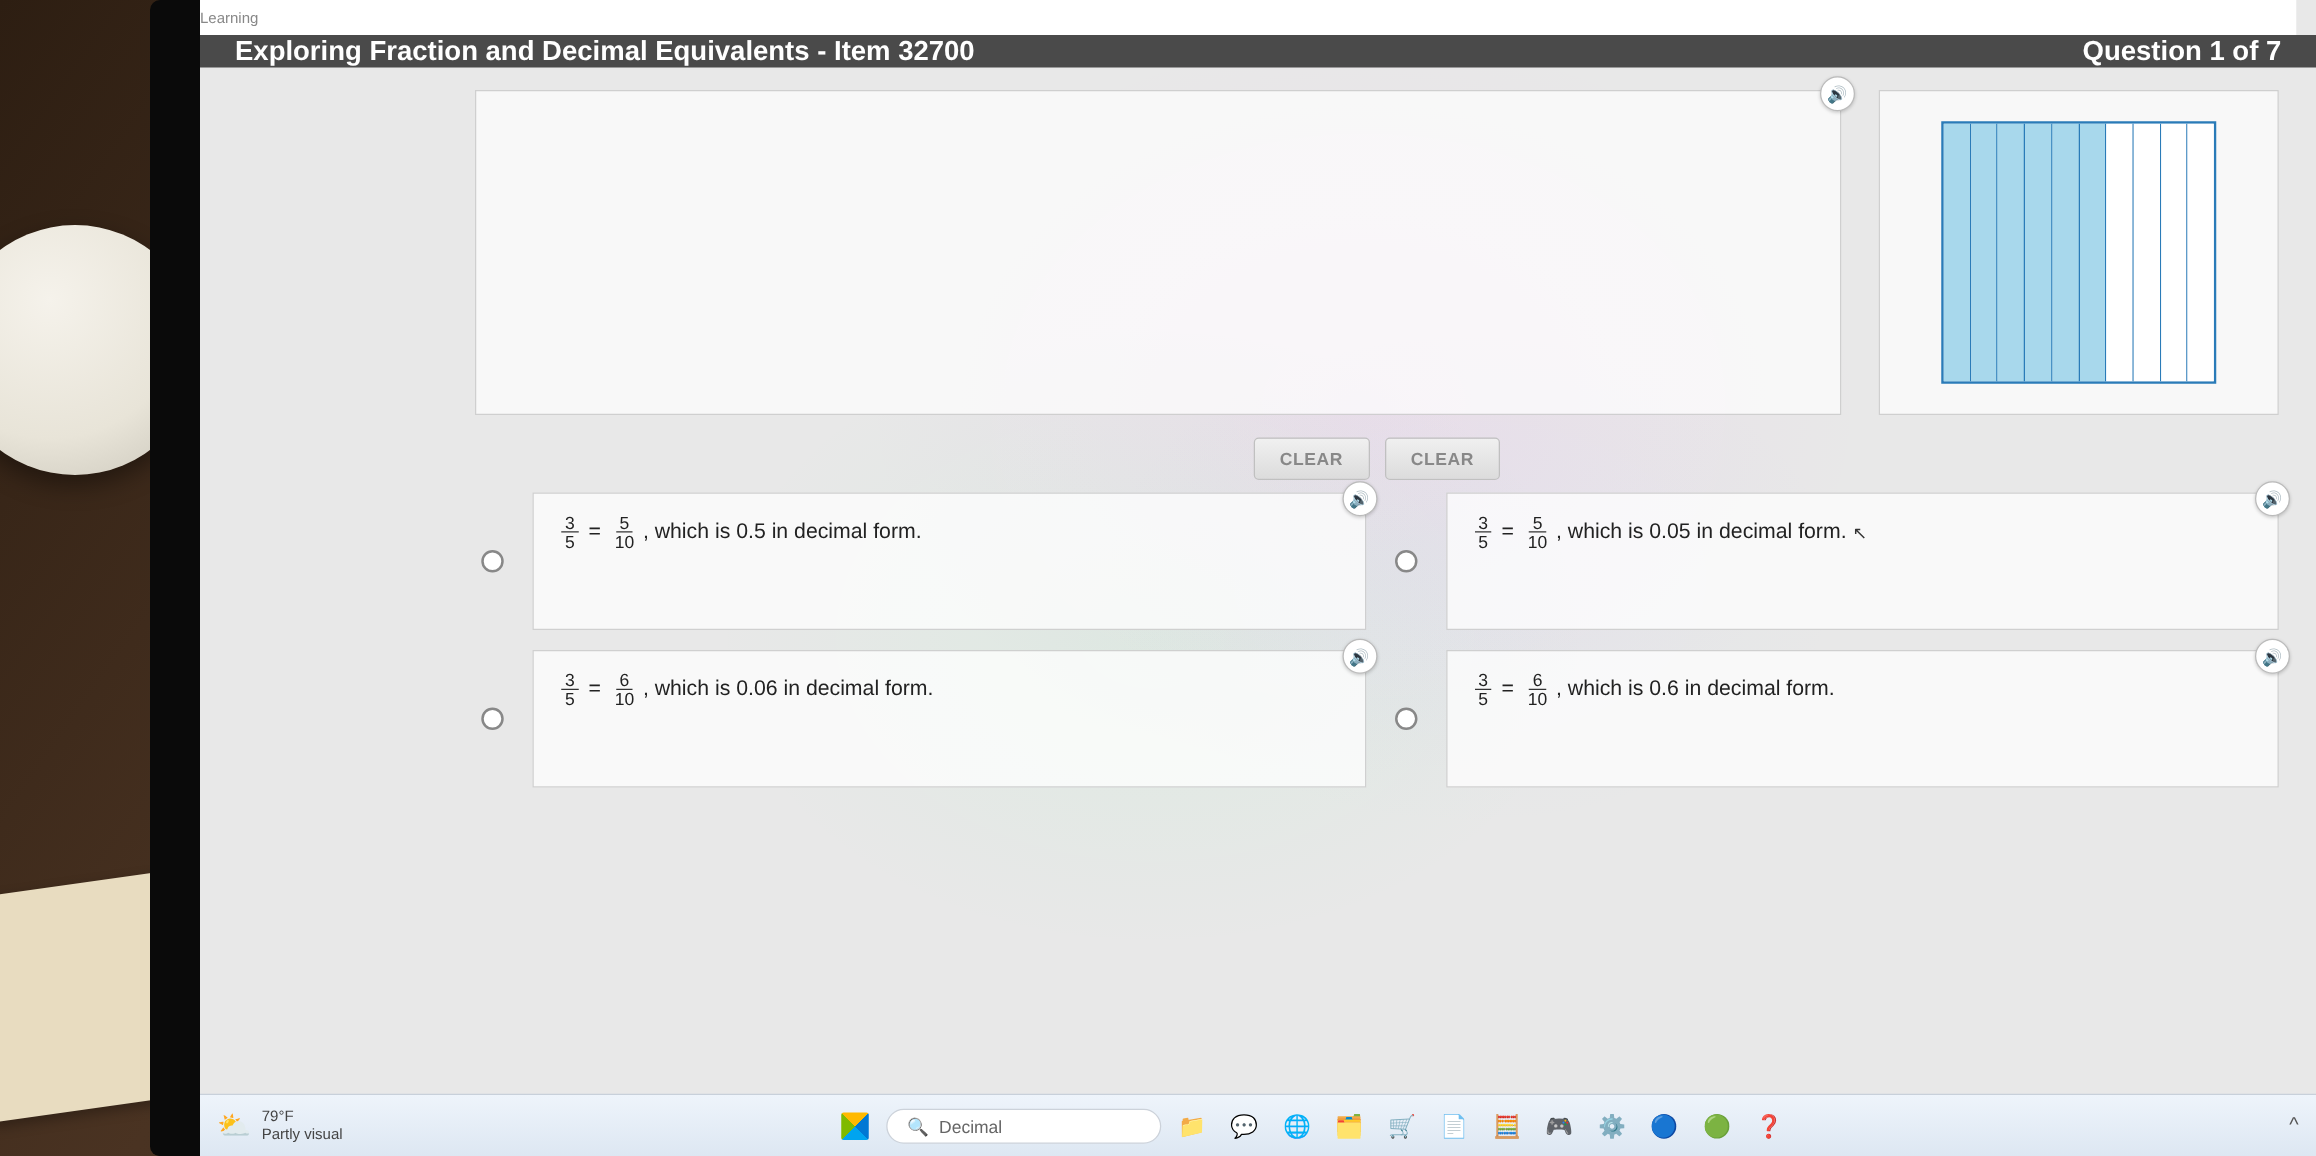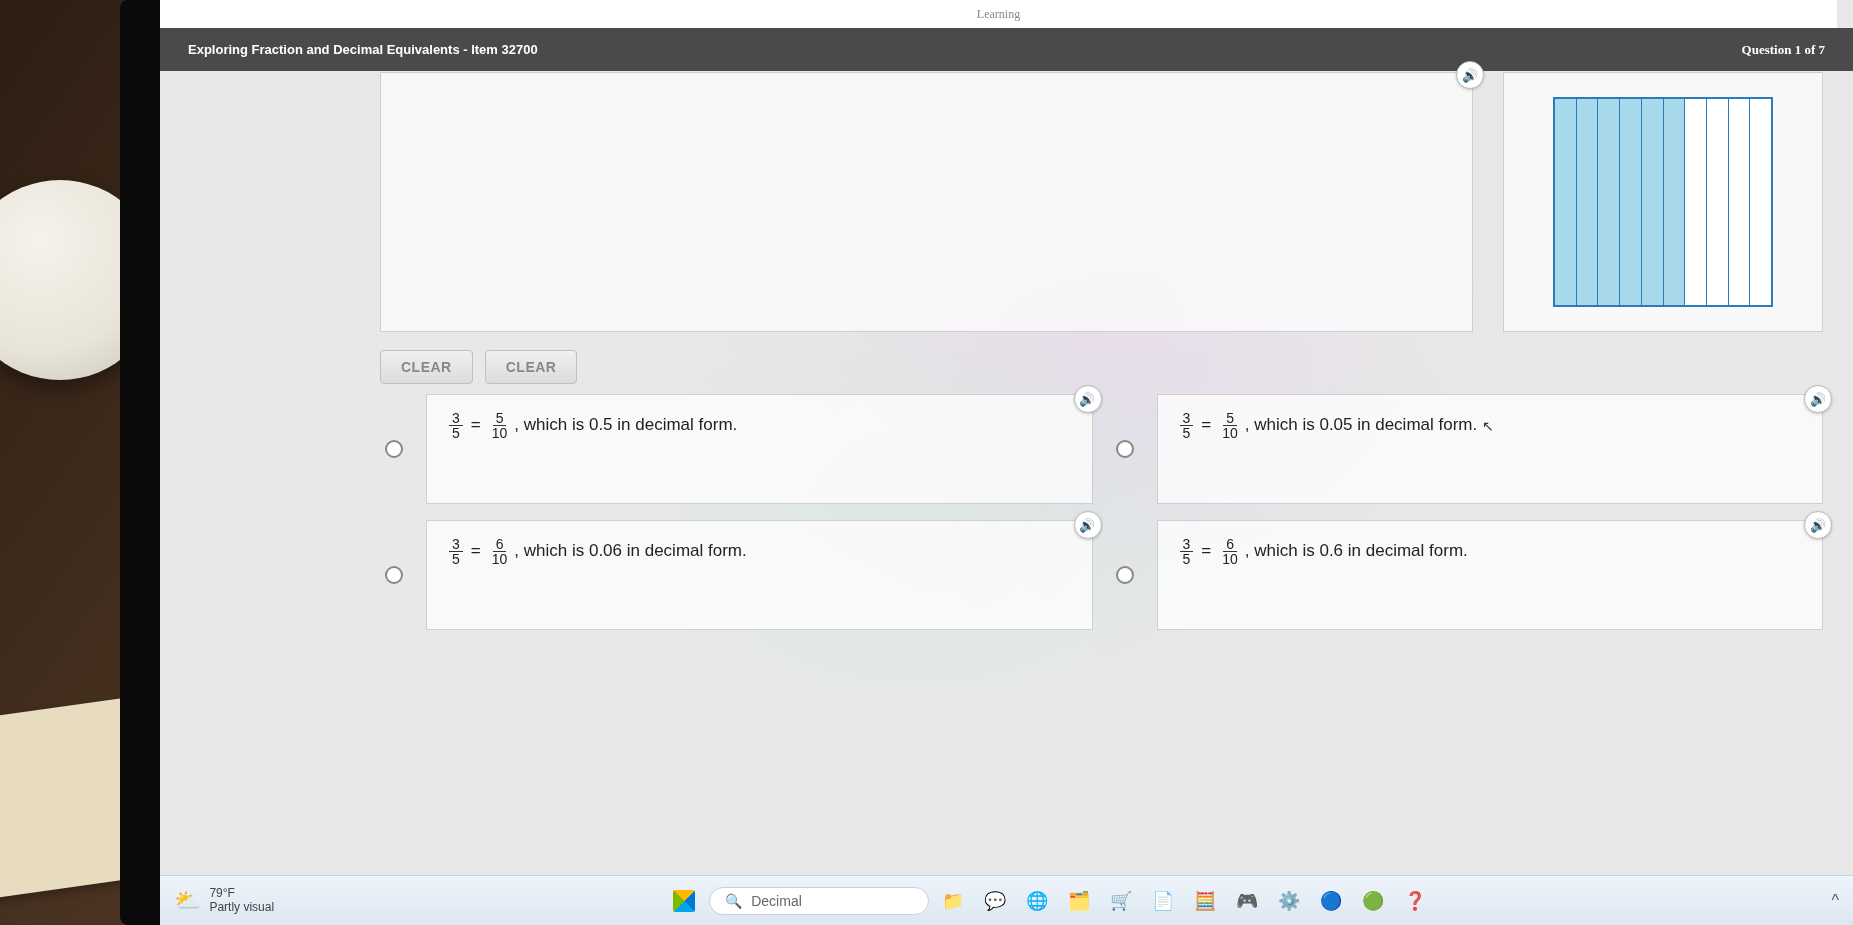--- a/index.html
+++ b/index.html
@@ -29,29 +29,29 @@
     position: absolute; left: 160px; top: 0; right: 0; bottom: 0;
     background: #e8e8e8;
     background-image:
       radial-gradient(ellipse 400px 300px at 55% 35%, rgba(255,100,255,0.08), transparent),
       radial-gradient(ellipse 350px 250px at 45% 55%, rgba(100,255,150,0.08), transparent),
       radial-gradient(ellipse 300px 200px at 60% 50%, rgba(150,200,255,0.06), transparent);
   }
 
   .top-strip {
     position: absolute; top: 0; left: 0; right: 16px; height: 28px;
-    background: #fff; text-align: center; font-size: 12px; color: #888; line-height: 28px; font-family: Liberation Serif, serif;
+    background: #fff; font-size: 12px; color: #888; line-height: 28px;
   }
 
   .title-bar {
-    position: absolute; top: 28px; left: 0; right: 0; height: 43px;
+    position: absolute; top: 28px; left: 0; right: 0; height: 26px;
     background: #4a4a4a; color: #fff; display: flex; align-items: center;
-    padding: 0 28px; font-weight: bold; font-size: 13px;
-  }
-  .title-bar .right { margin-left: auto; font-family: Liberation Serif, serif; }
+    padding: 0 28px; font-weight: bold; font-size: 22px;
+  }
+  .title-bar .right { margin-left: auto; }
 
   .content-area {
     position: absolute; top: 62px; left: 0; right: 0; bottom: 50px;
     padding: 10px 30px 0 220px;
   }
 
   .question-row { display: flex; gap: 30px; }
   .question-box {
     flex: 1; background: rgba(255,255,255,0.7);
     border: 1px solid rgba(180,180,180,0.6);
@@ -78,21 +78,21 @@
 
   .speaker-btn {
     position: absolute; top: -12px; right: -12px;
     width: 28px; height: 28px; border-radius: 50%;
     background: #fff; border: 1px solid #bbb;
     display: flex; align-items: center; justify-content: center;
     box-shadow: 0 1px 3px rgba(0,0,0,0.2); font-size: 13px; color: #555;
     cursor: pointer;
   }
 
-  .button-row { display: flex; justify-content: flex-start; gap: 12px; margin: 18px 0 8px 0; }
+  .button-row { display: flex; justify-content: center; gap: 12px; margin: 18px 0 8px 0; }
   .btn {
     padding: 8px 20px; border-radius: 4px; border: 1px solid #c0c0c0;
     background: linear-gradient(#f0f0f0, #dcdcdc); color: #888;
     font-size: 14px; font-weight: bold; letter-spacing: 0.5px; cursor: pointer;
   }
 
   .answers-grid {
     display: grid; grid-template-columns: 28px 1fr 28px 1fr; gap: 16px 18px;
     margin-top: 10px;
   }

